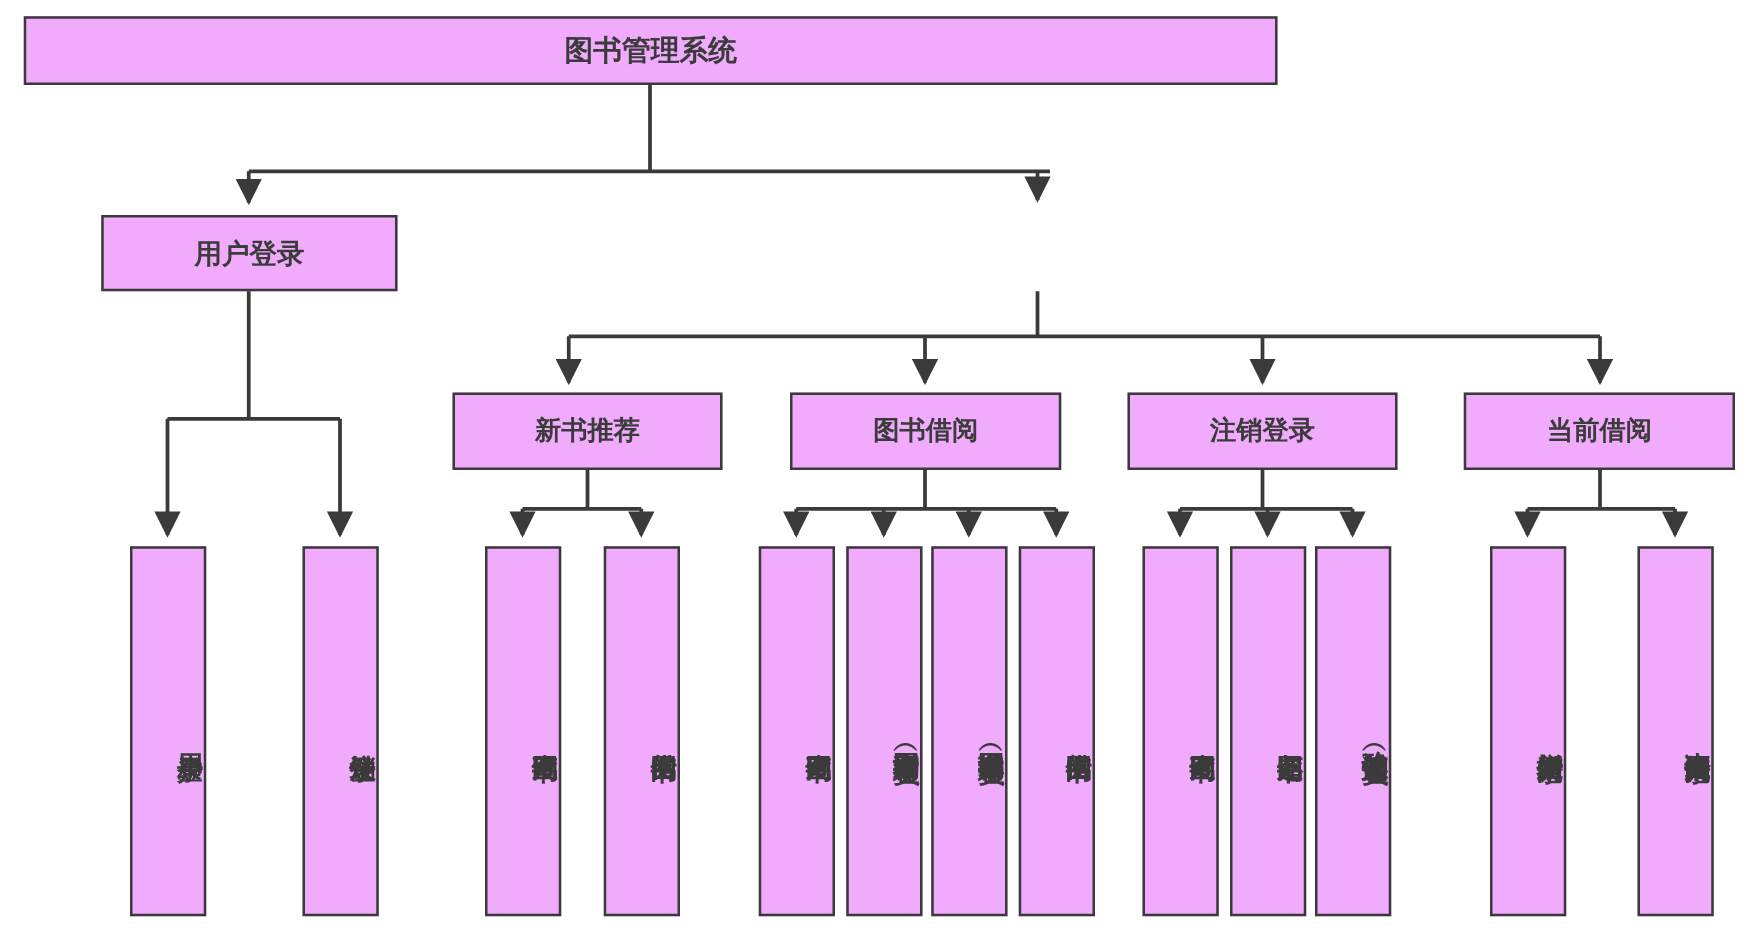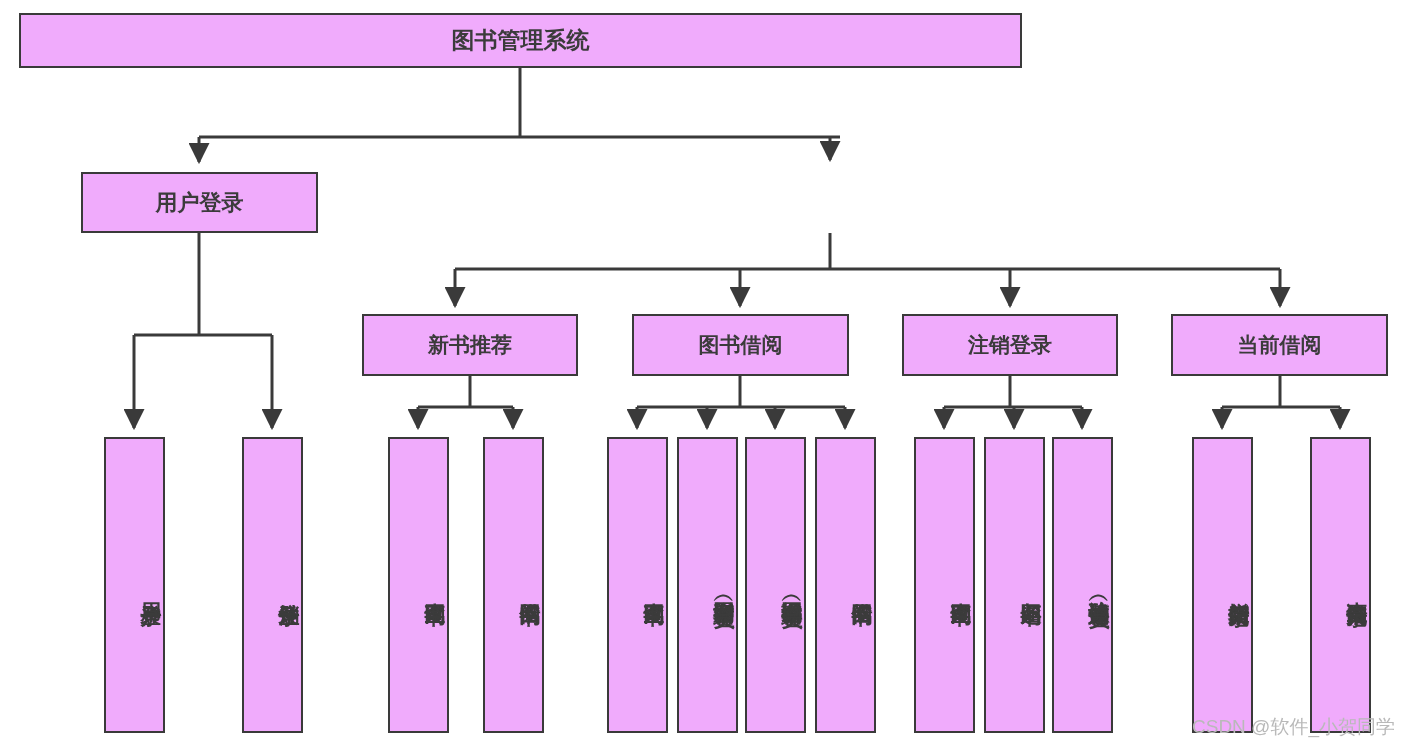--- a/index.html
+++ b/index.html
@@ -176,15 +176,14 @@
     <span class="lbl">确认归还（管理员）</span>
   </div>
 
   <div class="node leaf" style="left:1192px; top:437px; width:61px; height:296px;">
     <span class="lbl">新增借阅记录</span>
   </div>
   <div class="node leaf" style="left:1310px; top:437px; width:61px; height:296px;">
     <span class="lbl">查询借阅记录</span>
   </div>
 
-  <div id="watermark">CSDN @软件_小贺同学</div>
 
 </div>
 
 </body></html>

